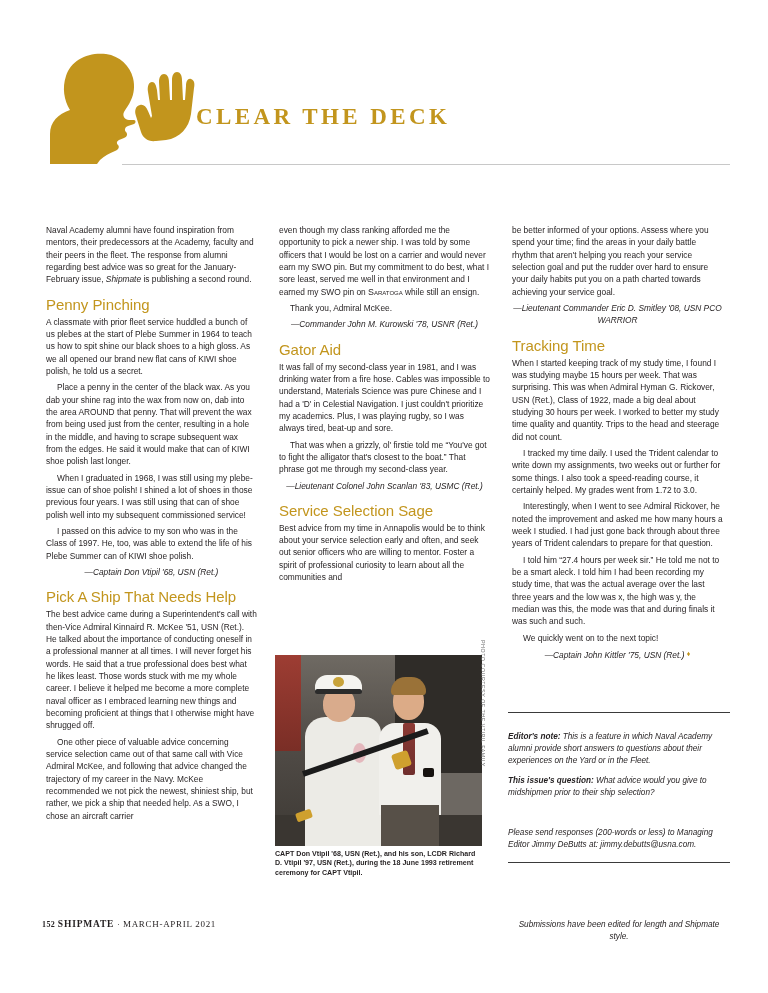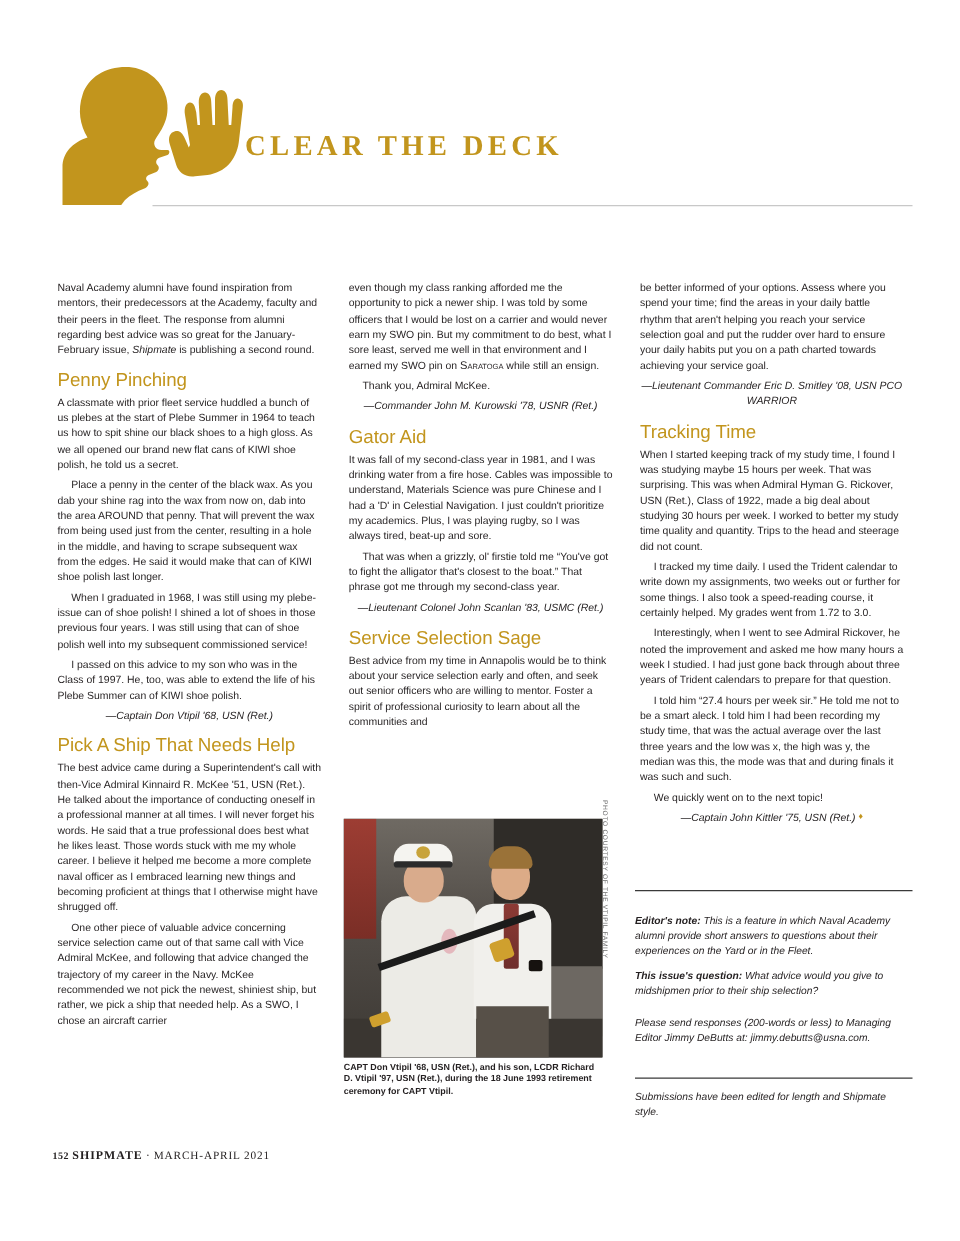--- a/index.html
+++ b/index.html
@@ -300,26 +300,27 @@
     position: absolute;
     left: 508px;
     top: 862px;
     width: 222px;
     height: 1.4px;
     background: #3a3a3a;
   }
   .submissions {
     position: absolute;
     left: 508px;
-    top: 872px;
+    top: 919px;
     width: 222px;
     font-size: 8.2px;
     line-height: 11.8px;
     font-style: italic;
     color: #231f20;
+    text-align: center;
   }
 
   
   .footer {
     position: absolute;
     left: 42px;
     top: 919px;
     font-family: "Liberation Serif", serif;
     font-size: 9px;
     letter-spacing: 0.4px;
@@ -414,21 +415,21 @@
     </div>
     <div class="caption">CAPT Don Vtipil '68, USN (Ret.), and his son, LCDR Richard D. Vtipil '97, USN (Ret.), during the 18 June 1993 retirement ceremony for CAPT Vtipil.</div>
   </div>
 
   <div class="photo-credit">PHOTO COURTESY OF THE VTIPIL FAMILY</div>
 
   <div class="rule-top"></div>
   <div class="editor-note">
     <p><span class="lead">Editor's note:</span><span> This is a feature in which Naval Academy alumni provide short answers to questions about their experiences on the Yard or in the Fleet.</span></p>
     <p><span class="lead">This issue's question:</span><span> What advice would you give to midshipmen prior to their ship selection?</span></p>
-    <p style="margin-top:15px">Please send responses (200-words or less) to Managing Editor Jimmy DeButts at: jimmy.debutts@usna.com.</p>
+    <p style="margin-top:29px">Please send responses (200-words or less) to Managing Editor Jimmy DeButts at: jimmy.debutts@usna.com.</p>
   </div>
   <div class="rule-bottom"></div>
   <div class="submissions">Submissions have been edited for length and Shipmate style.</div>
 
   <div class="footer">
     <span class="folio">152</span><span>&nbsp;</span><span class="mag">SHIPMATE</span><span> · </span><span class="issue">MARCH-APRIL 2021</span>
   </div>
 
 </div>
 

